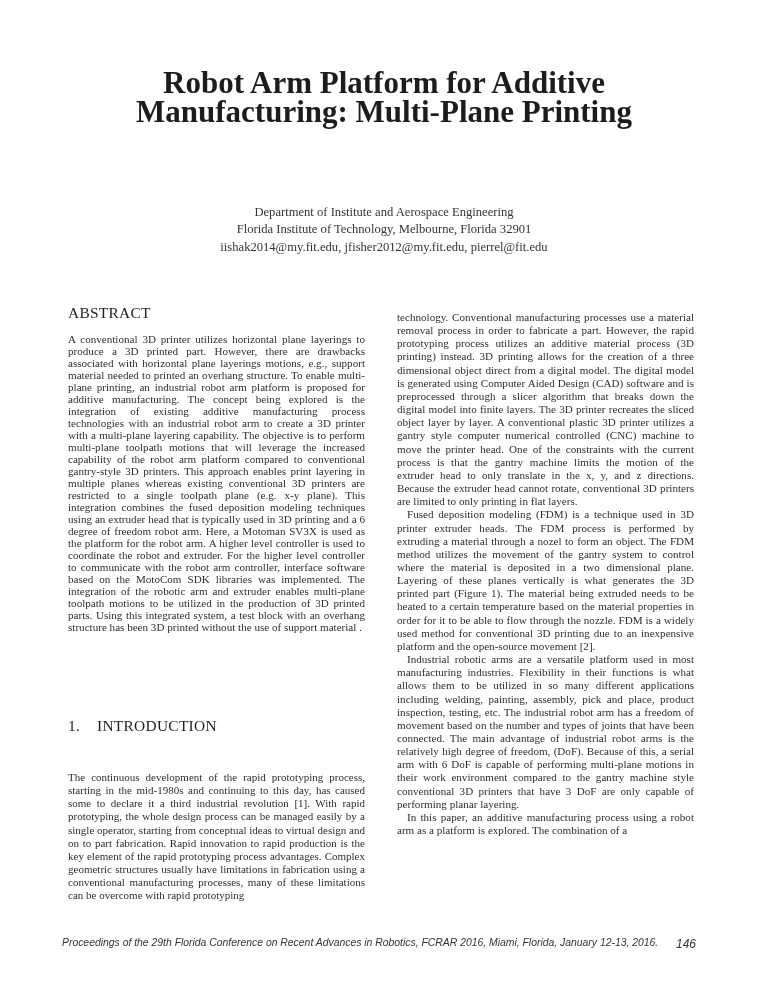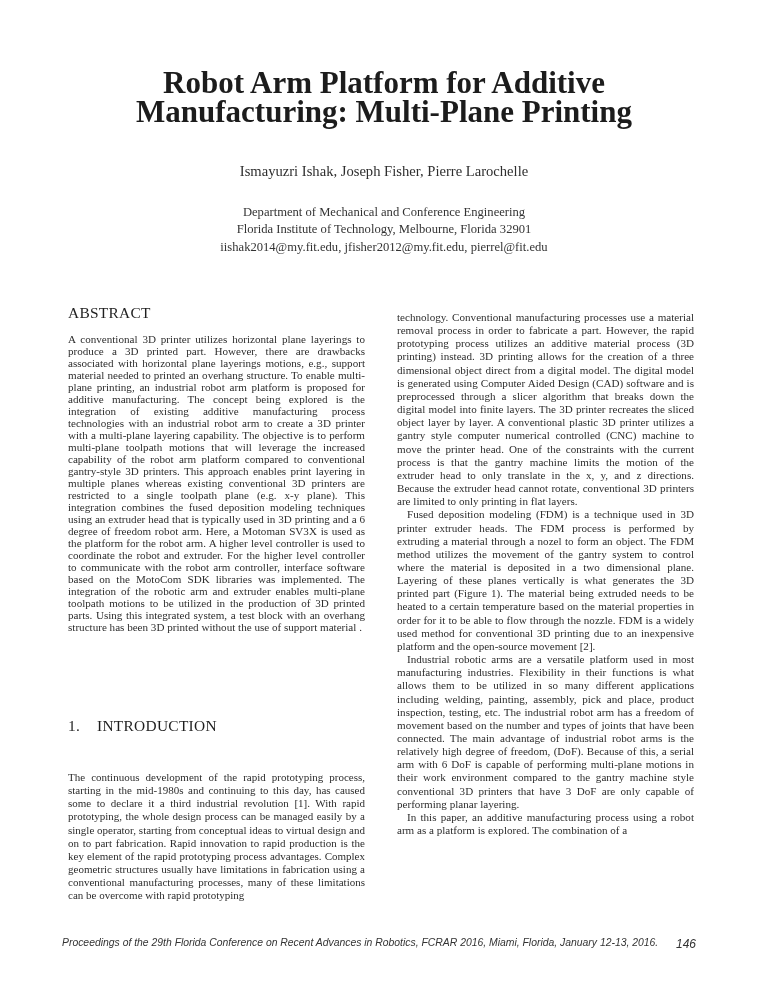--- a/index.html
+++ b/index.html
@@ -68,24 +68,23 @@
 </head>
 <body>
 
 <div class="page">
 
   <div class="title">
     <div>Robot Arm Platform for Additive</div>
     <div>Manufacturing: Multi-Plane Printing</div>
   </div>
 
-  <div class="authors">Ismayuzri Ishak, Joseph Fisher, Pierre Larochelle</div>
 
   <div class="affil">
-    <div>Department of Mechanical and Conference Engineering</div>
+    <div>Department of Institute and Aerospace Engineering</div>
     <div>Florida Institute of Technology, Melbourne, Florida 32901</div>
     <div>iishak2014@my.fit.edu, jfisher2012@my.fit.edu, pierrel@fit.edu</div>
   </div>
 
   <h2 class="heading abstract-heading">ABSTRACT</h2>
   <div class="abstract-body">
     <p class="para">A conventional 3D printer utilizes horizontal plane layerings to produce a 3D printed part. However, there are drawbacks associated with horizontal plane layerings motions, e.g., support material needed to printed an overhang structure. To enable multi-plane printing, an industrial robot arm platform is proposed for additive manufacturing. The concept being explored is the integration of existing additive manufacturing process technologies with an industrial robot arm to create a 3D printer with a multi-plane layering capability. The objective is to perform multi-plane toolpath motions that will leverage the increased capability of the robot arm platform compared to conventional gantry-style 3D printers. This approach enables print layering in multiple planes whereas existing conventional 3D printers are restricted to a single toolpath plane (e.g. x-y plane). This integration combines the fused deposition modeling techniques using an extruder head that is typically used in 3D printing and a 6 degree of freedom robot arm. Here, a Motoman SV3X is used as the platform for the robot arm. A higher level controller is used to coordinate the robot and extruder. For the higher level controller to communicate with the robot arm controller, interface software based on the MotoCom SDK libraries was implemented. The integration of the robotic arm and extruder enables multi-plane toolpath motions to be utilized in the production of 3D printed parts. Using this integrated system, a test block with an overhang structure has been 3D printed without the use of support material .</p>
   </div>
 
   <h2 class="heading intro-heading"><span class="num">1.</span><span>INTRODUCTION</span></h2>

